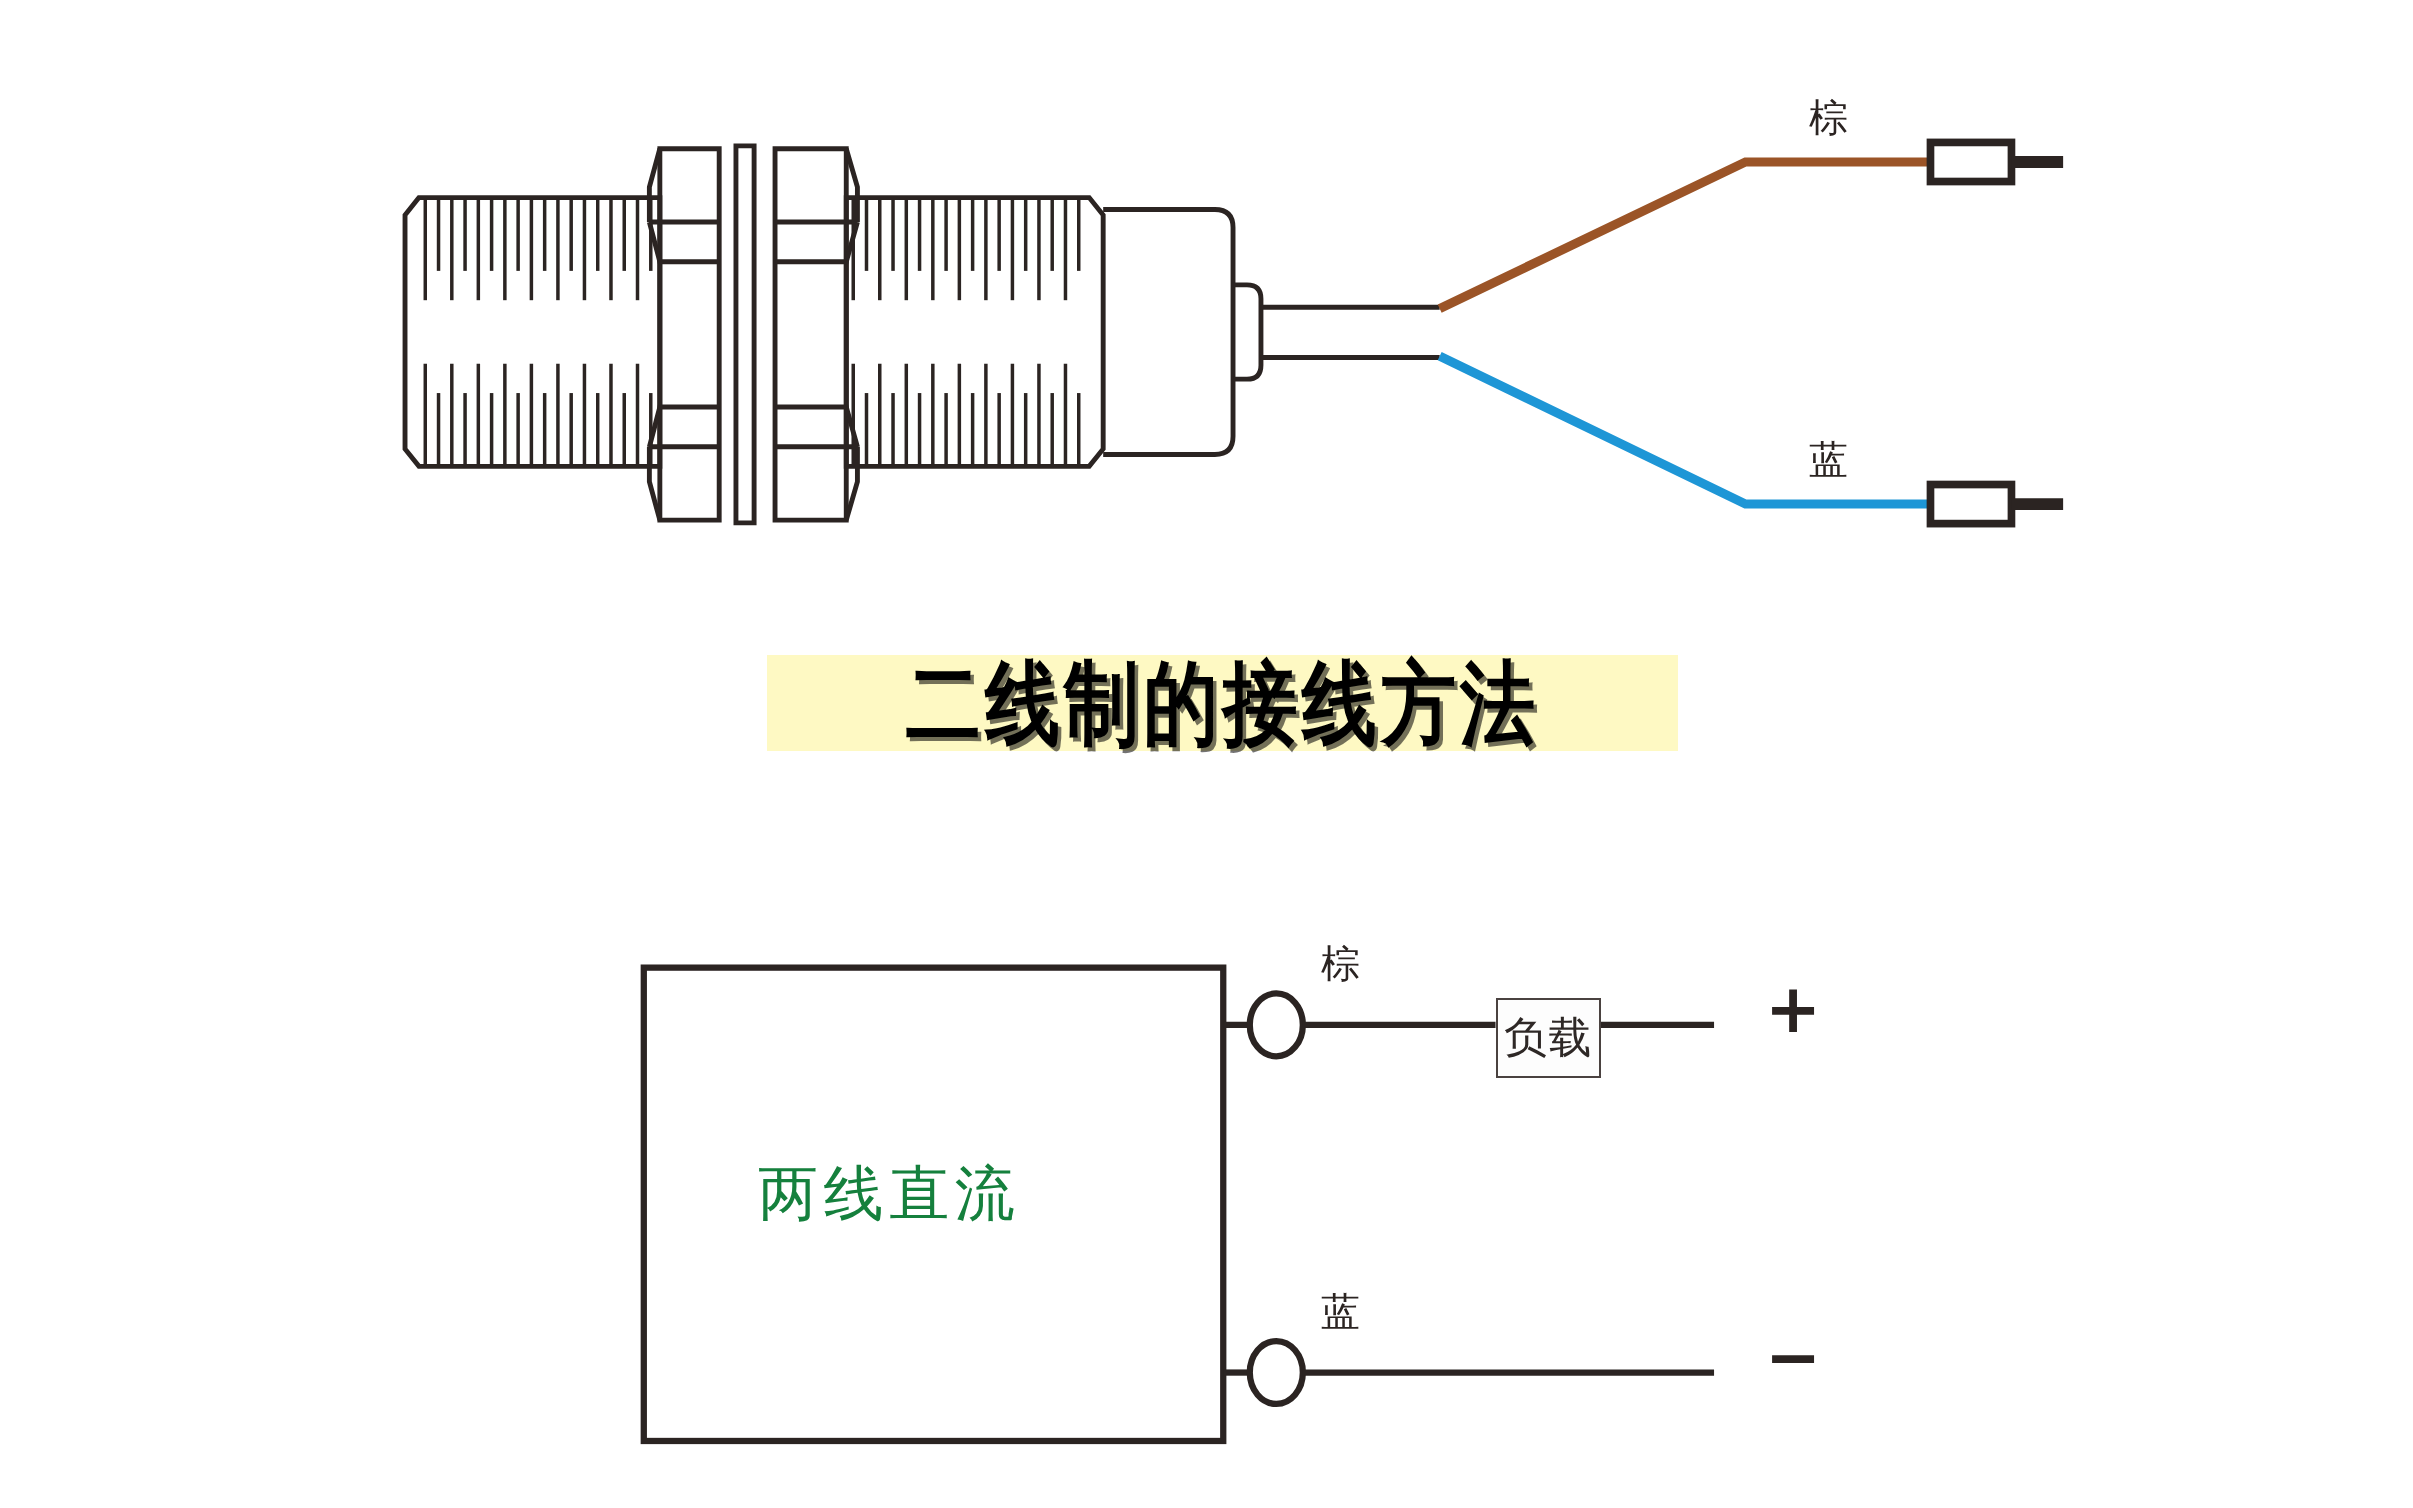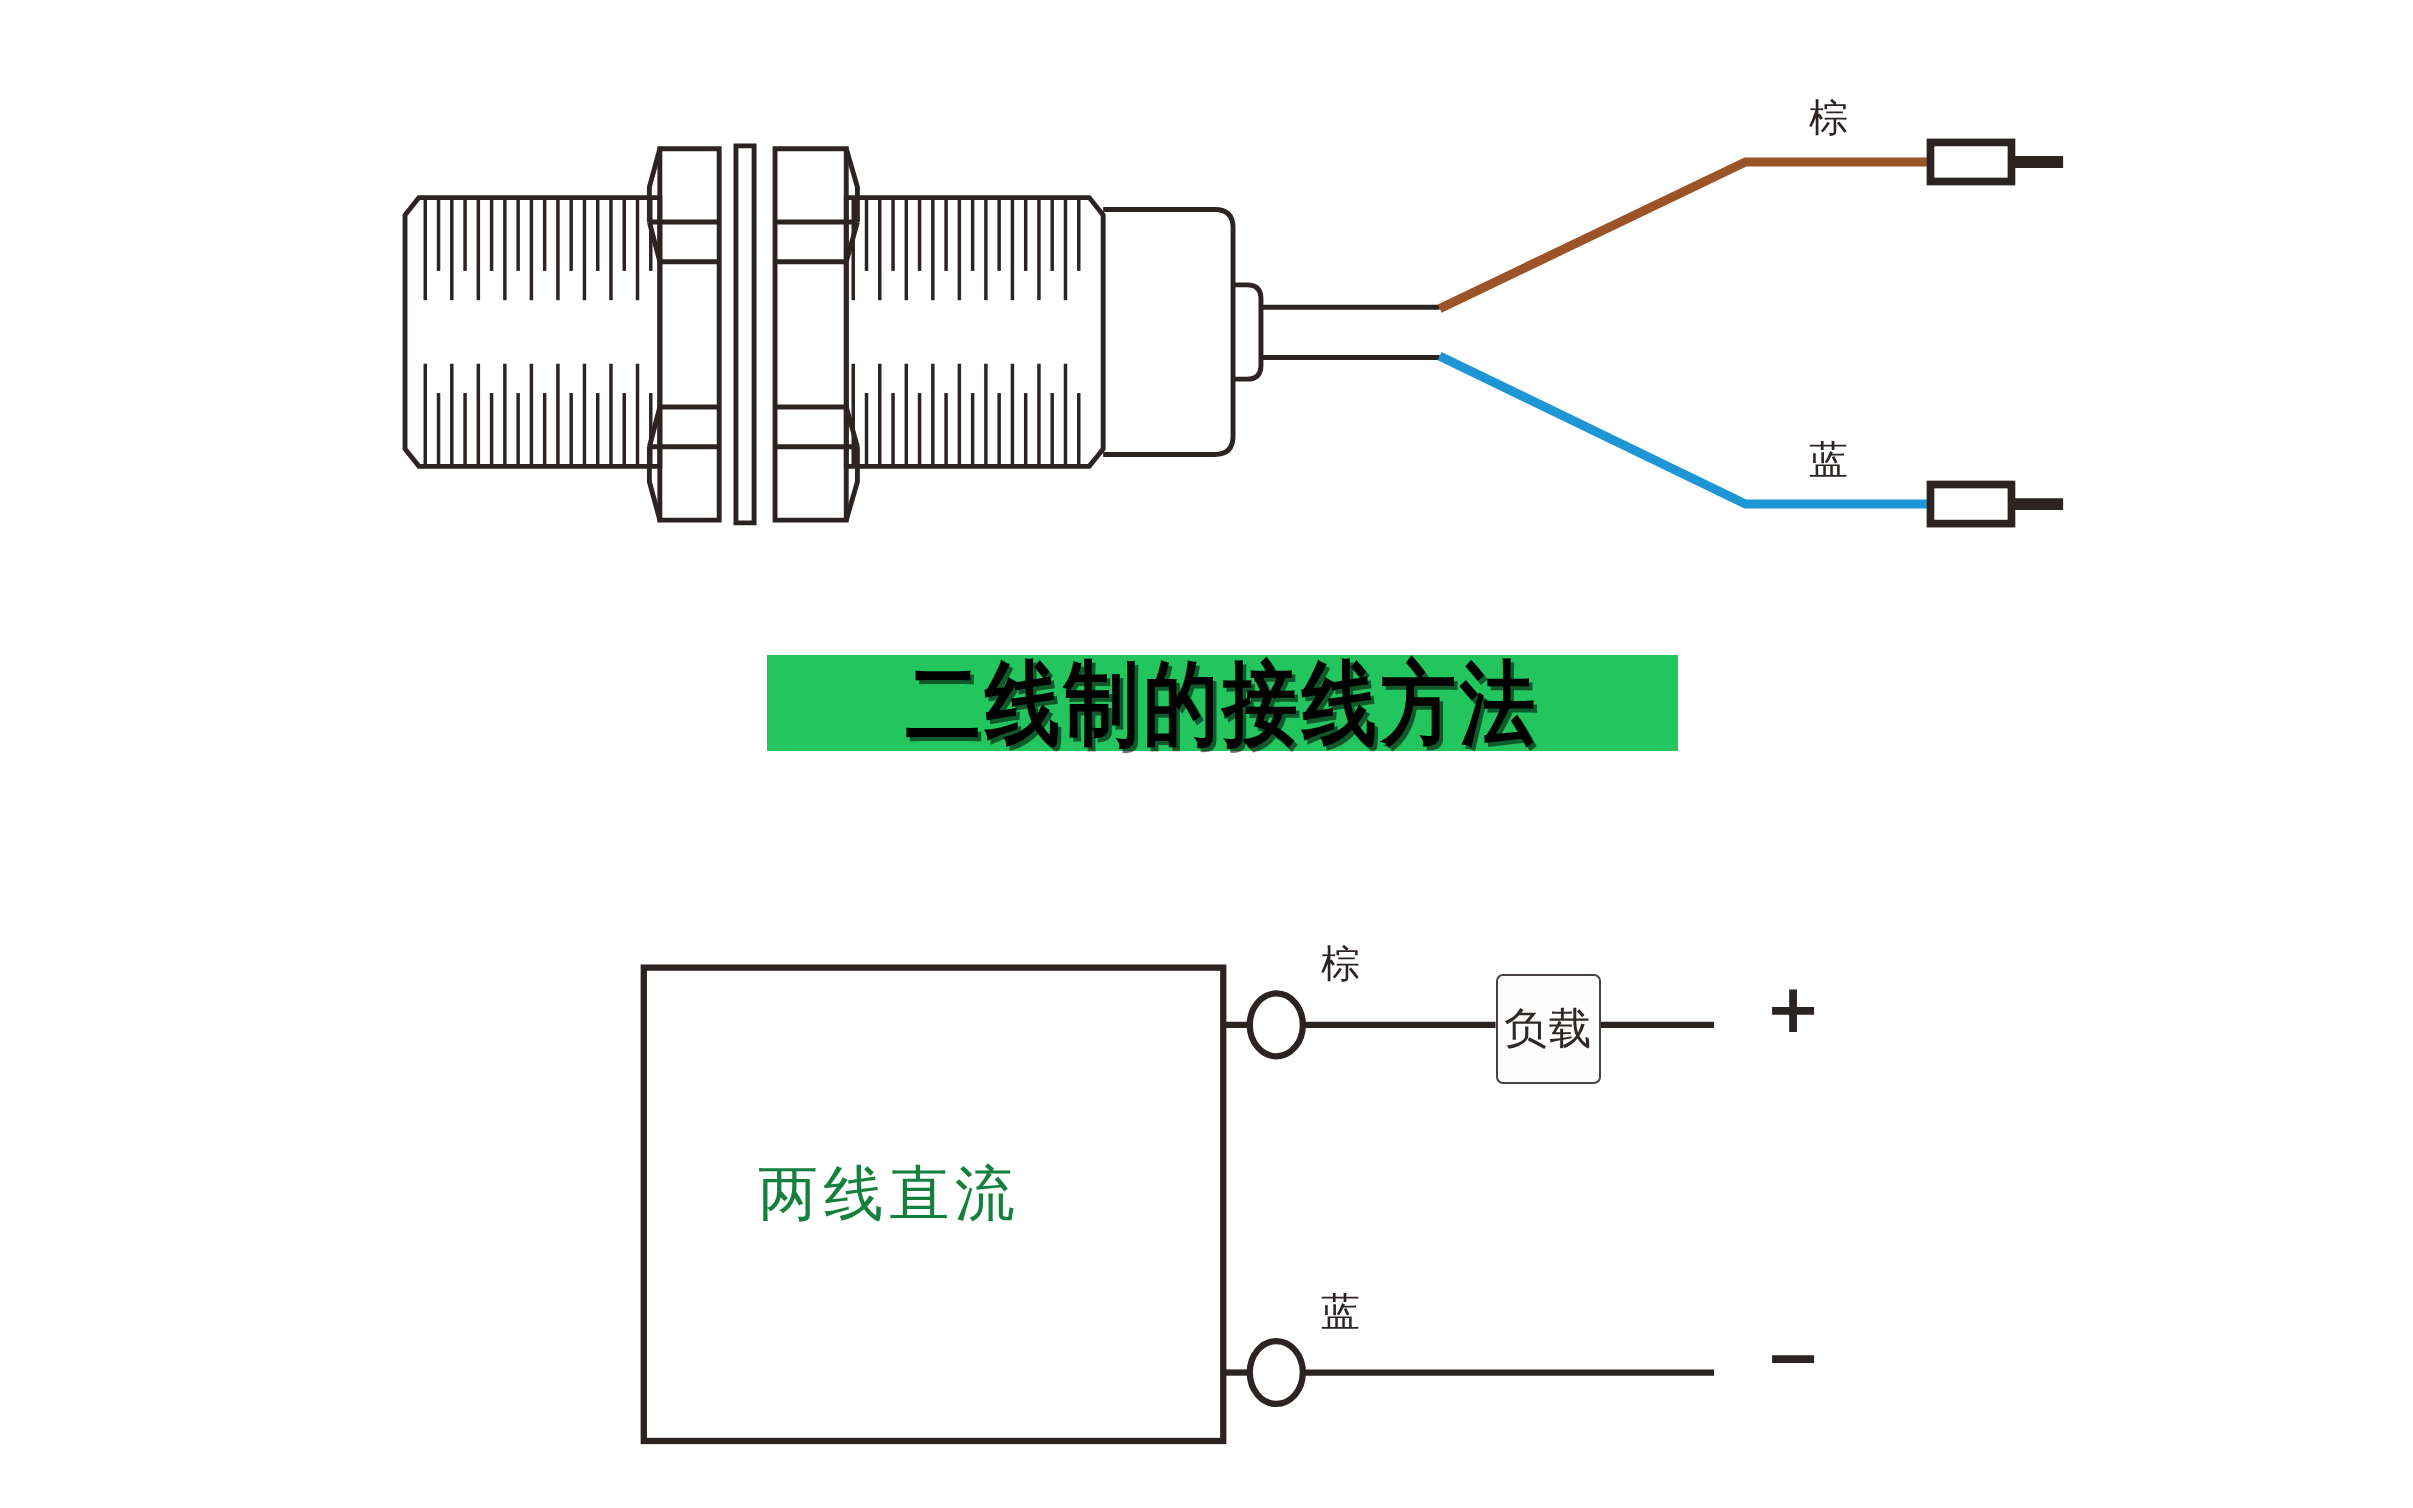--- a/index.html
+++ b/index.html
@@ -26,21 +26,21 @@
     left: 0; top: 0;
     width: 2413px;
     height: 1508px;
   }
   .banner {
     position: absolute;
     left: 767px;
     top: 655px;
     width: 911px;
     height: 96px;
-    background: #22c55e;
+    background: #fef9c3;
     display: flex;
     align-items: center;
     justify-content: center;
   }
   .banner-text {
     font-family: "DejaVu Sans", "Liberation Sans", sans-serif;
     font-weight: bold;
     font-size: 75px;
     line-height: 1;
     color: #000000;
@@ -235,21 +235,21 @@
     <line x1="1752" y1="1966" x2="1790" y2="1966" stroke="#2b2422" stroke-width="9"></line>
     <ellipse cx="1828" cy="1966" rx="38" ry="45" fill="#ffffff" stroke="#2b2422" stroke-width="9"></ellipse>
     <line x1="1866" y1="1966" x2="2455" y2="1966" stroke="#2b2422" stroke-width="9"></line>
   </svg>
 
   <div class="box-text" style="left:758px; top:1154px;">两线直流</div>
 
   <div class="lbl lbl-term" style="left:1321px; top:944px;">棕</div>
   <div class="lbl lbl-term" style="left:1321px; top:1292px;">蓝</div>
 
-  <div class="load-box" style="left:1496px; top:974px; width:105px; height:110px;border-radius:7px;">
+  <div class="load-box" style="left:1496px; top:998px; width:105px; height:80px;">
     <span class="load-text">负载</span>
   </div>
 
   <div class="sign" style="left:1765px; top:976px;">+</div>
   <div class="sign" style="left:1765px; top:1324px;">−</div>
 
 </div>
 
 
 </body></html>

